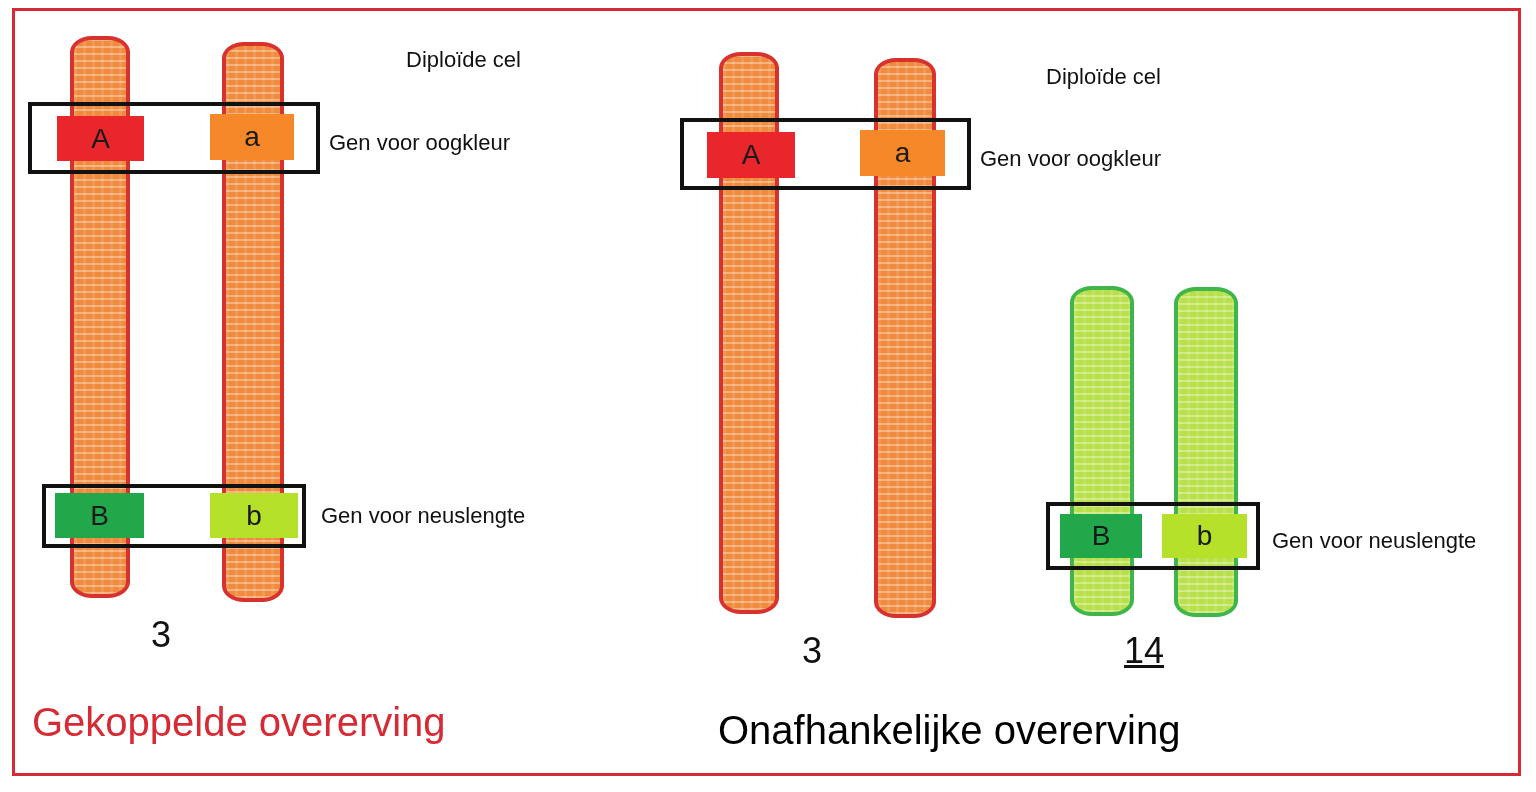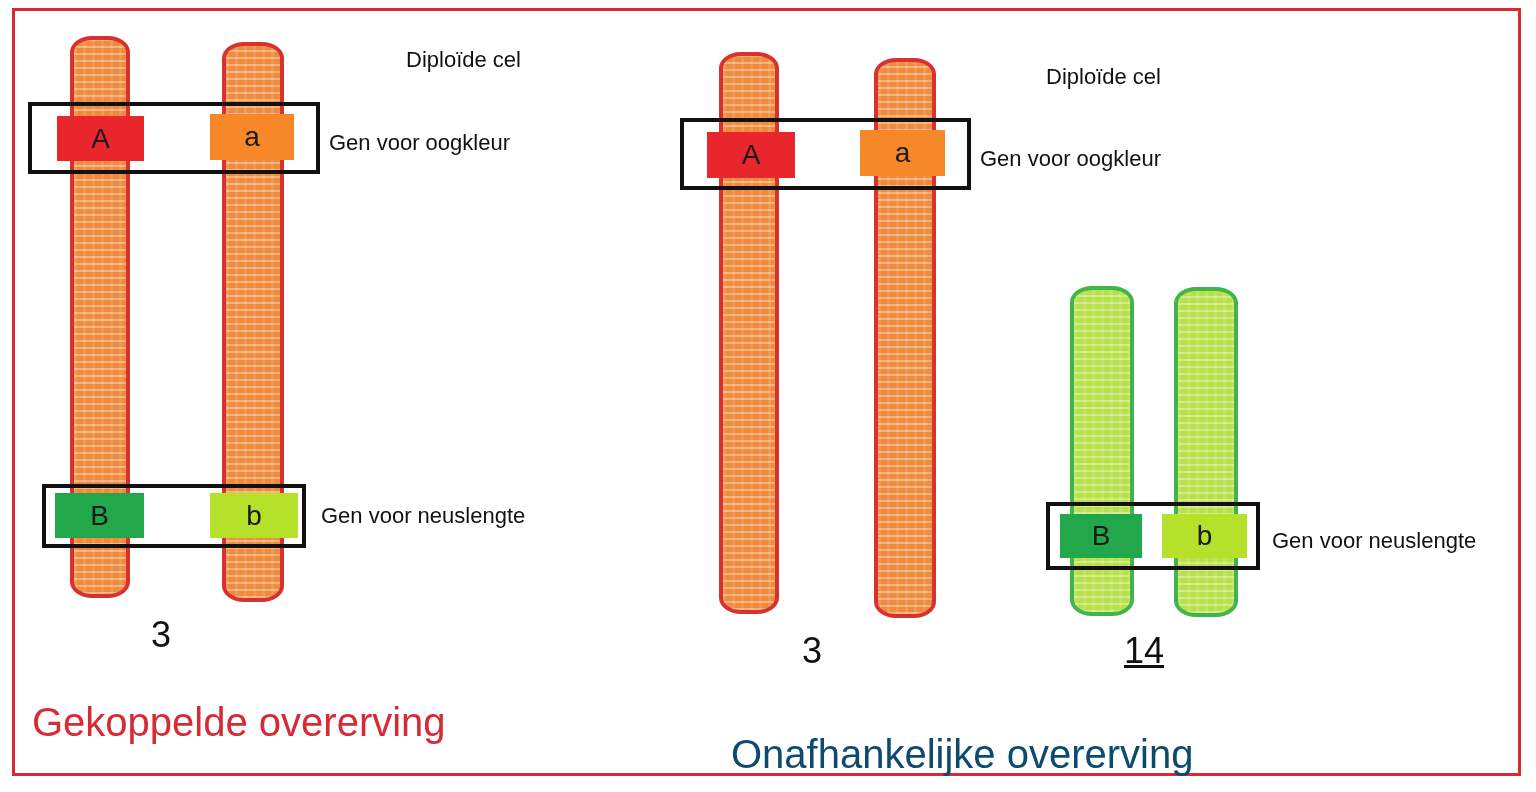--- a/index.html
+++ b/index.html
@@ -64,14 +64,14 @@
   <div class="gene" style="left:860px;top:130px;width:85px;height:46px;background:#f7882a;">a</div>
   <div class="lbl" style="left:980px;top:146px;">Gen voor oogkleur</div>
 
   <div class="gbox" style="left:1046px;top:502px;width:214px;height:68px;"></div>
   <div class="gene" style="left:1060px;top:514px;width:82px;height:44px;background:#22a84a;">B</div>
   <div class="gene" style="left:1162px;top:514px;width:85px;height:44px;background:#b6e12a;">b</div>
   <div class="lbl" style="left:1272px;top:528px;">Gen voor neuslengte</div>
 
   <div class="num" style="left:802px;top:630px;">3</div>
   <div class="num" style="left:1124px;top:630px;text-decoration:underline;">14</div>
-  <div class="title" style="left:718px;top:732px;color:#0c4a6e;margin-left:13px;">Onafhankelijke overerving</div>
+  <div class="title" style="left:718px;top:708px;color:#000000;">Onafhankelijke overerving</div>
 </div>
 
 </body></html>

